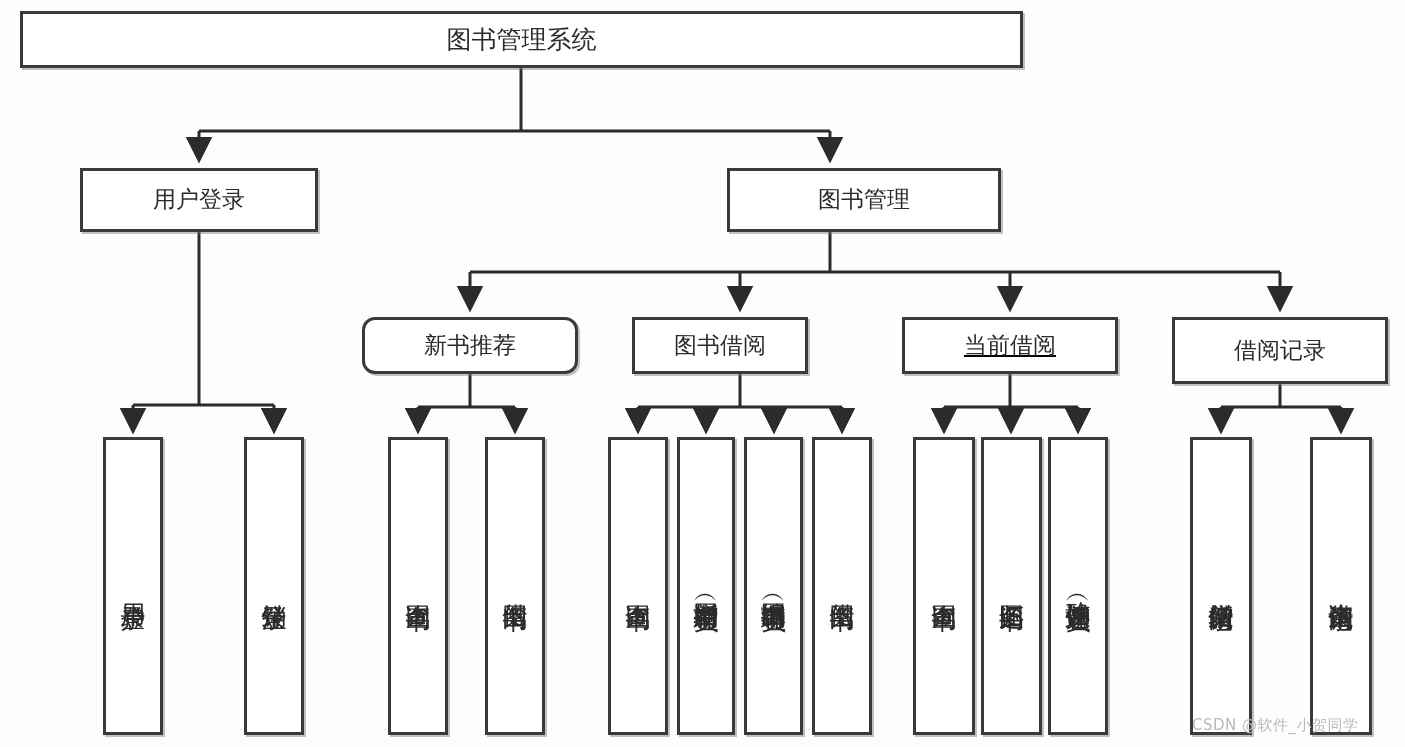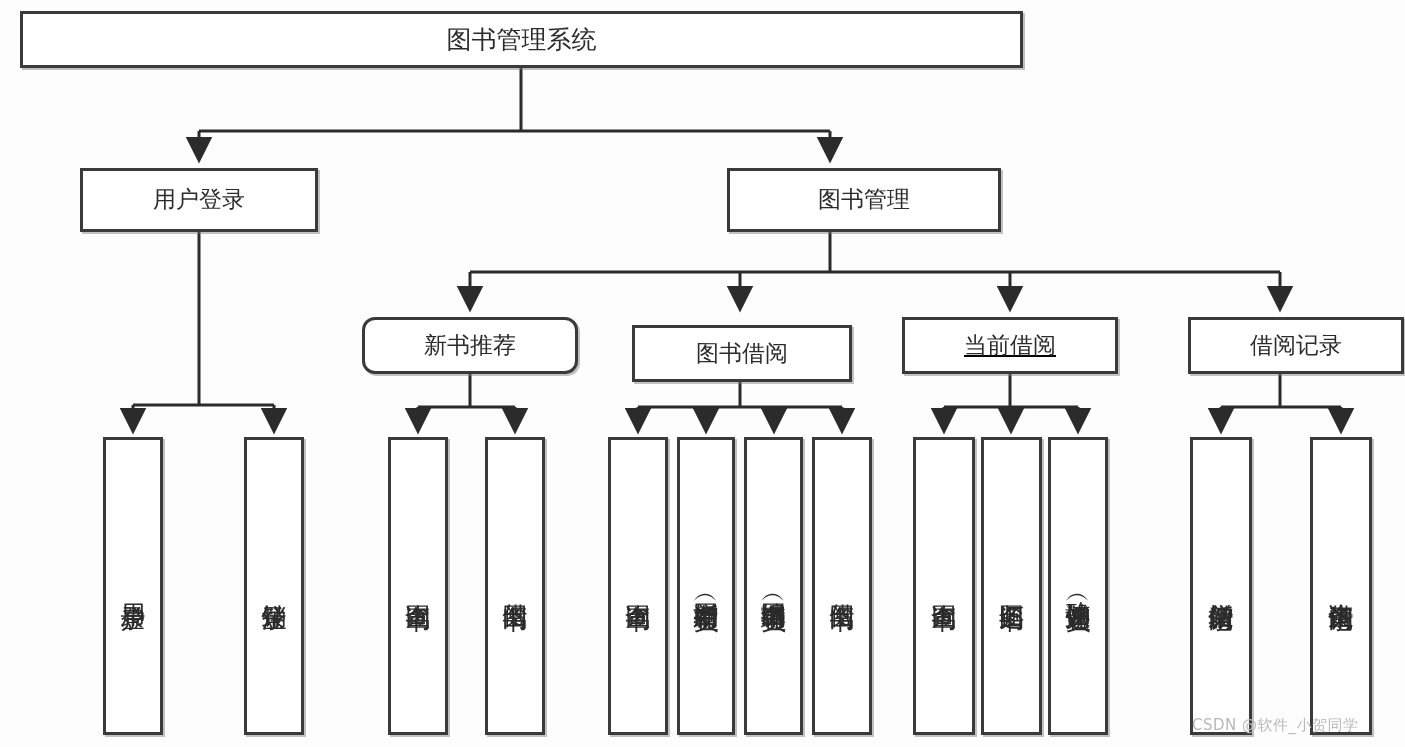--- a/index.html
+++ b/index.html
@@ -127,27 +127,27 @@
   <div class="node horizontal" style="left: 80px; top: 168px; width: 238px; height: 64px;">
     <span class="label">用户登录</span>
   </div>
   <div class="node horizontal" style="left: 711px; top: 168px; width: 274px; height: 64px; margin-left: 16px;">
     <span class="label">图书管理</span>
   </div>
 
   <div class="node horizontal" style="left: 362px; top: 317px; width: 216px; height: 57px; border-radius: 13px;">
     <span class="label">新书推荐</span>
   </div>
-  <div class="node horizontal" style="left: 632px; top: 317px; width: 220px; height: 57px; margin-top: 8px;">
+  <div class="node horizontal" style="left: 632px; top: 317px; width: 176px; height: 57px;">
     <span class="label">图书借阅</span>
   </div>
   <div class="node horizontal" style="left: 902px; top: 317px; width: 216px; height: 57px; text-decoration: underline;">
     <span class="label">当前借阅</span>
   </div>
-  <div class="node horizontal" style="left: 1172px; top: 317px; width: 216px; height: 57px; margin-left: 16px;">
+  <div class="node horizontal" style="left: 1172px; top: 317px; width: 216px; height: 67px;">
     <span class="label">借阅记录</span>
   </div>
 
   <div class="node vertical" style="left: 103px; top: 437px; width: 60px; height: 298px;">
     <span class="label">用户登录</span>
   </div>
   <div class="node vertical" style="left: 244px; top: 437px; width: 60px; height: 298px;">
     <span class="label">注销登录</span>
   </div>
   <div class="node vertical" style="left: 388px; top: 437px; width: 60px; height: 298px;">

